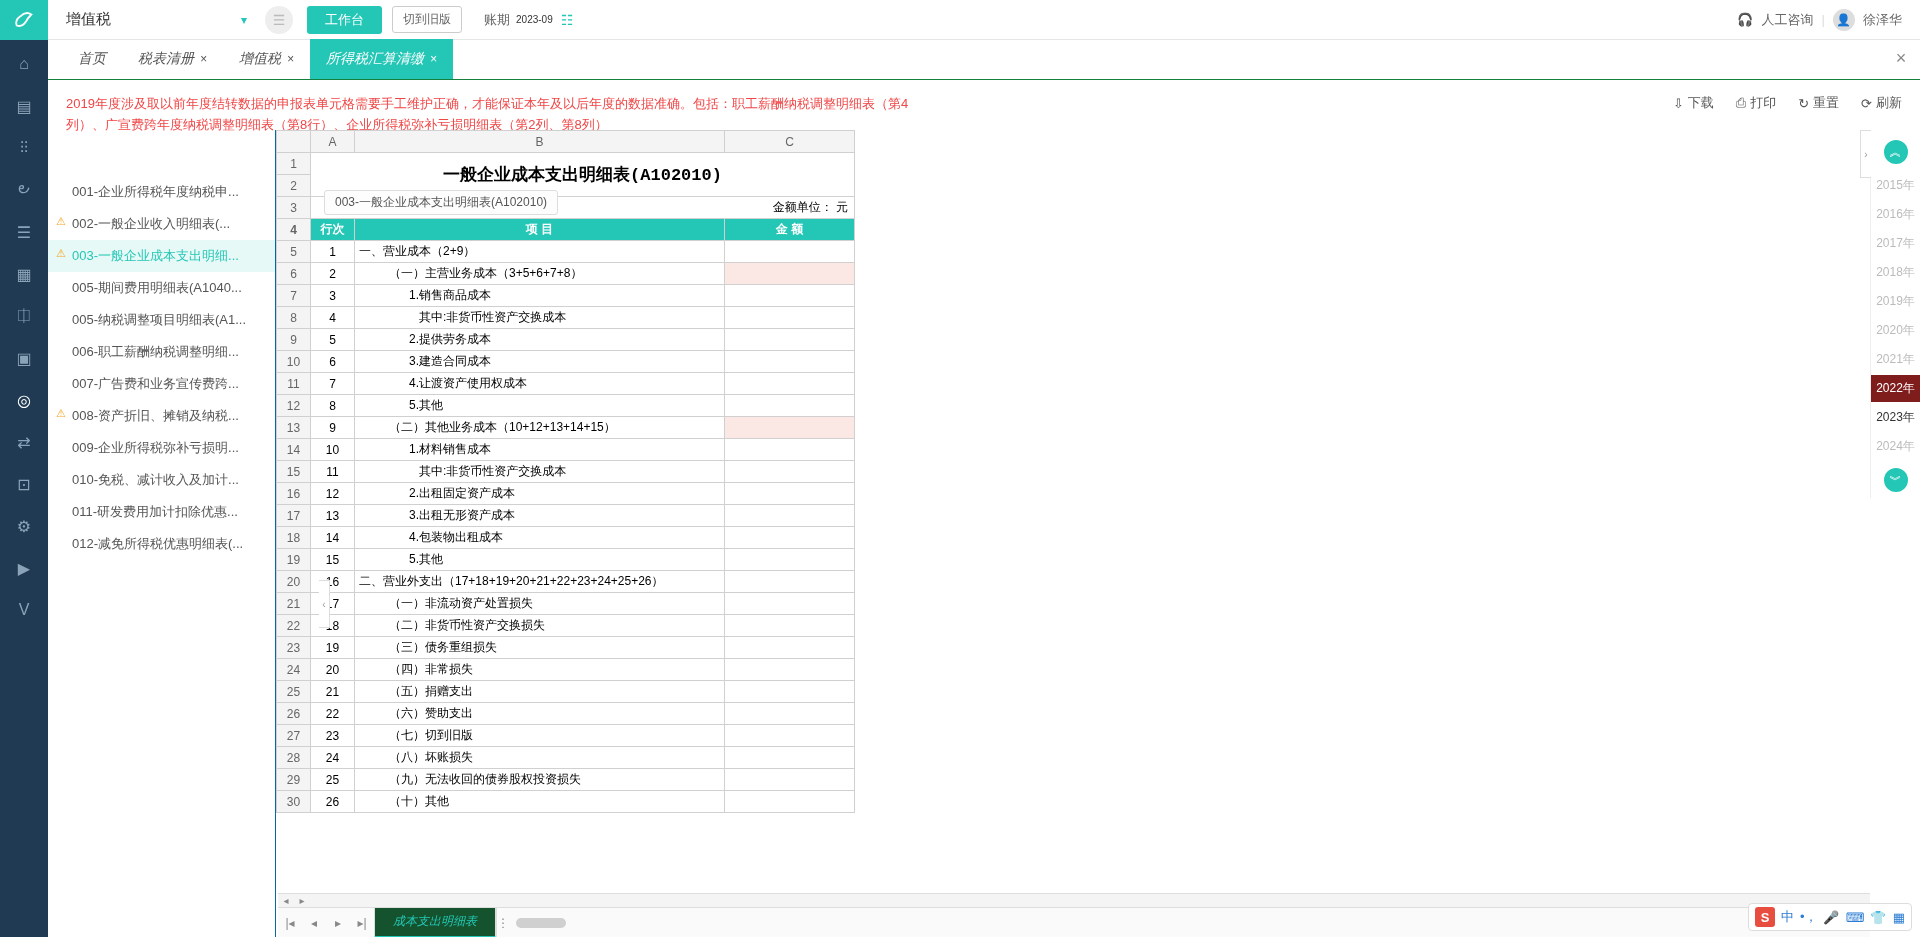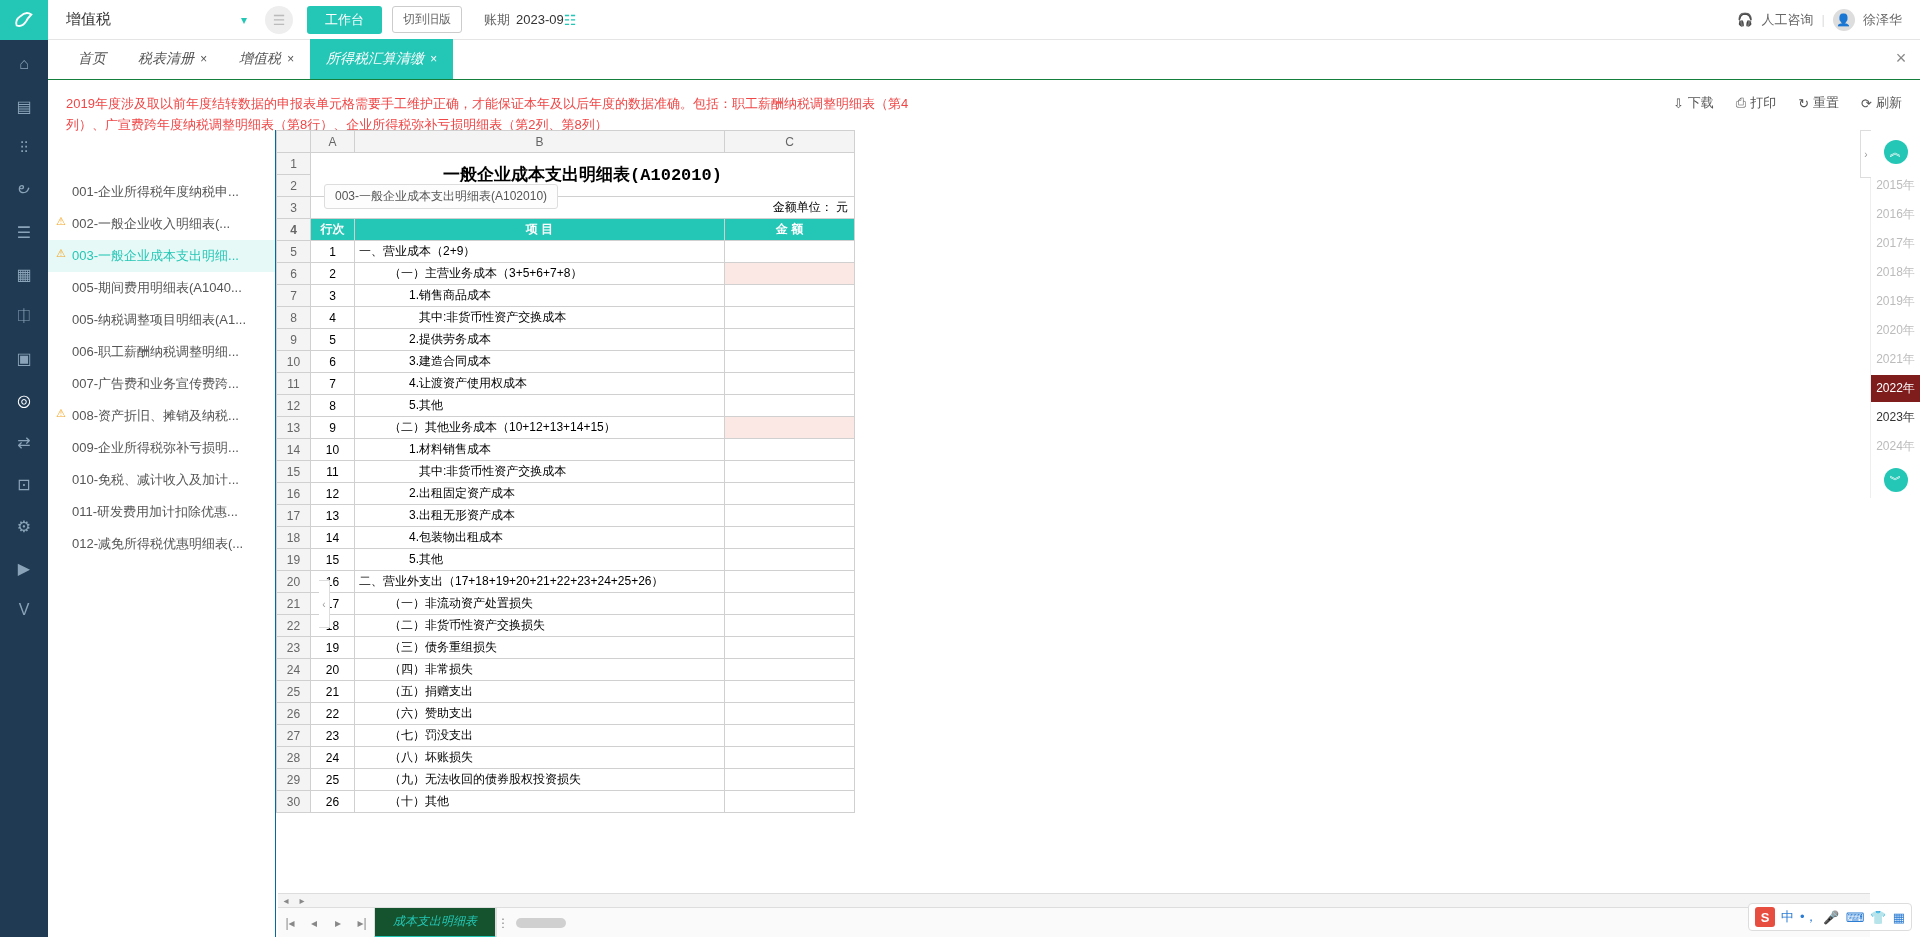--- a/index.html
+++ b/index.html
@@ -9,21 +9,21 @@
 .top-bar { height: 40px; background: #fff; display: flex; align-items: center; border-bottom: 1px solid #e5e5e5; }
 .logo-box { width: 48px; height: 40px; background: #24c7b6; display: flex; align-items: center; justify-content: center; color: #fff; }
 .logo-box svg { width: 22px; height: 22px; }
 .top-title-area { display: flex; align-items: center; padding: 0 18px; gap: 10px; min-width: 200px; }
 .top-title { font-size: 15px; color: #333; }
 .chev-down { color: #24c7b6; font-size: 12px; margin-left: 120px; }
 .top-circle { width: 28px; height: 28px; border-radius: 14px; background: #eee; display: flex; align-items: center; justify-content: center; color: #bbb; font-size: 14px; margin-right: 14px; }
 .btn-primary { background: #24c7b6; color: #fff; border: none; border-radius: 3px; padding: 5px 18px; font-size: 13px; cursor: pointer; margin-right: 10px; }
 .btn-outline { background: #fff; color: #666; border: 1px solid #ccc; border-radius: 3px; padding: 4px 10px; font-size: 12px; cursor: pointer; margin-right: 22px; }
 .period-label { font-size: 13px; color: #666; margin-right: 6px; }
-.period-val { font-size: 13px; color: #333; margin-right: 0; }
+.period-val { font-size: 10px; color: #333; margin-right: 8px; }
 .cal-icon { color: #24c7b6; font-size: 14px; }
 .top-right { margin-left: auto; display: flex; align-items: center; padding-right: 18px; gap: 8px; font-size: 13px; color: #666; }
 .top-right .sep { color: #ddd; }
 .avatar-circle { width: 22px; height: 22px; border-radius: 11px; background: #ddd; display: inline-flex; align-items: center; justify-content: center; color: #fff; font-size: 12px; }
 
 
 .side-nav { position: absolute; left: 0; top: 40px; width: 48px; height: calc(100% - 40px); background: #1f3a52; display: flex; flex-direction: column; align-items: center; padding-top: 12px; gap: 18px; }
 .side-nav .nav-item { width: 24px; height: 24px; color: #8aa3b8; display: flex; align-items: center; justify-content: center; cursor: pointer; font-size: 16px; }
 .side-nav .nav-item.active { color: #fff; }
 
@@ -49,21 +49,21 @@
 
 
 .reports { width: 228px; border-right: 1px solid #0369a1; overflow: hidden; font-size: 13px; padding-top: 46px; }
 .reports .ritem { padding: 7px 10px 7px 24px; color: #555; white-space: nowrap; overflow: hidden; text-overflow: ellipsis; cursor: pointer; position: relative; }
 .reports .ritem.selected { background: #e6f9f6; color: #24c7b6; }
 .reports .ritem .warn { position: absolute; left: 8px; color: #f6a623; font-size: 11px; }
 .collapse-handle { position: absolute; left: 271px; top: 540px; width: 11px; height: 48px; background: #fff; border: 1px solid #ddd; border-left: none; display: flex; align-items: center; justify-content: center; font-size: 10px; color: #999; }
 
 
 .sheet-wrap { flex: 1; position: relative; overflow: hidden; background: #fff; }
-.sheet-crumb { position: absolute; left: 48px; top: 54px; z-index: 5; background: #fdfdfd; border: 1px solid #ddd; border-radius: 3px; padding: 3px 10px; font-size: 12px; color: #555; }
+.sheet-crumb { position: absolute; left: 48px; top: 60px; z-index: 5; background: #fdfdfd; border: 1px solid #ddd; border-radius: 3px; padding: 3px 10px; font-size: 12px; color: #555; }
 .sheet { border-collapse: collapse; font-size: 12px; table-layout: fixed; margin-top: 0; }
 .sheet td, .sheet th { border: 1px solid #d0d0d0; height: 22px; padding: 0 4px; }
 .sheet .rowhdr { background: #f4f4f4; text-align: center; width: 34px; color: #666; }
 .sheet .colhdr { background: #f4f4f4; text-align: center; color: #666; }
 .sheet .headrow td { background: #24c7b6; color: #fff; text-align: center; font-weight: bold; }
 .sheet .xc { text-align: center; width: 44px; }
 .sheet .itm { width: 370px; }
 .sheet .amt { width: 130px; }
 .sheet .pink { background: #fbe7e4; }
 .sheet .sheet-title { text-align: center; font-size: 17px; font-weight: bold; border: 1px solid #d0d0d0; font-family: Liberation Mono, monospace; }
@@ -331,21 +331,21 @@
             </tr>
             <tr>
               <td class="rowhdr">26</td>
               <td class="xc">22</td>
               <td class="itm indent1">（六）赞助支出</td>
               <td class="amt "></td>
             </tr>
             <tr>
               <td class="rowhdr">27</td>
               <td class="xc">23</td>
-              <td class="itm indent1">（七）罚没支出</td>
+              <td class="itm indent1">（七）切到旧版</td>
               <td class="amt "></td>
             </tr>
             <tr>
               <td class="rowhdr">28</td>
               <td class="xc">24</td>
               <td class="itm indent1">（八）坏账损失</td>
               <td class="amt "></td>
             </tr>
             <tr>
               <td class="rowhdr">29</td>

